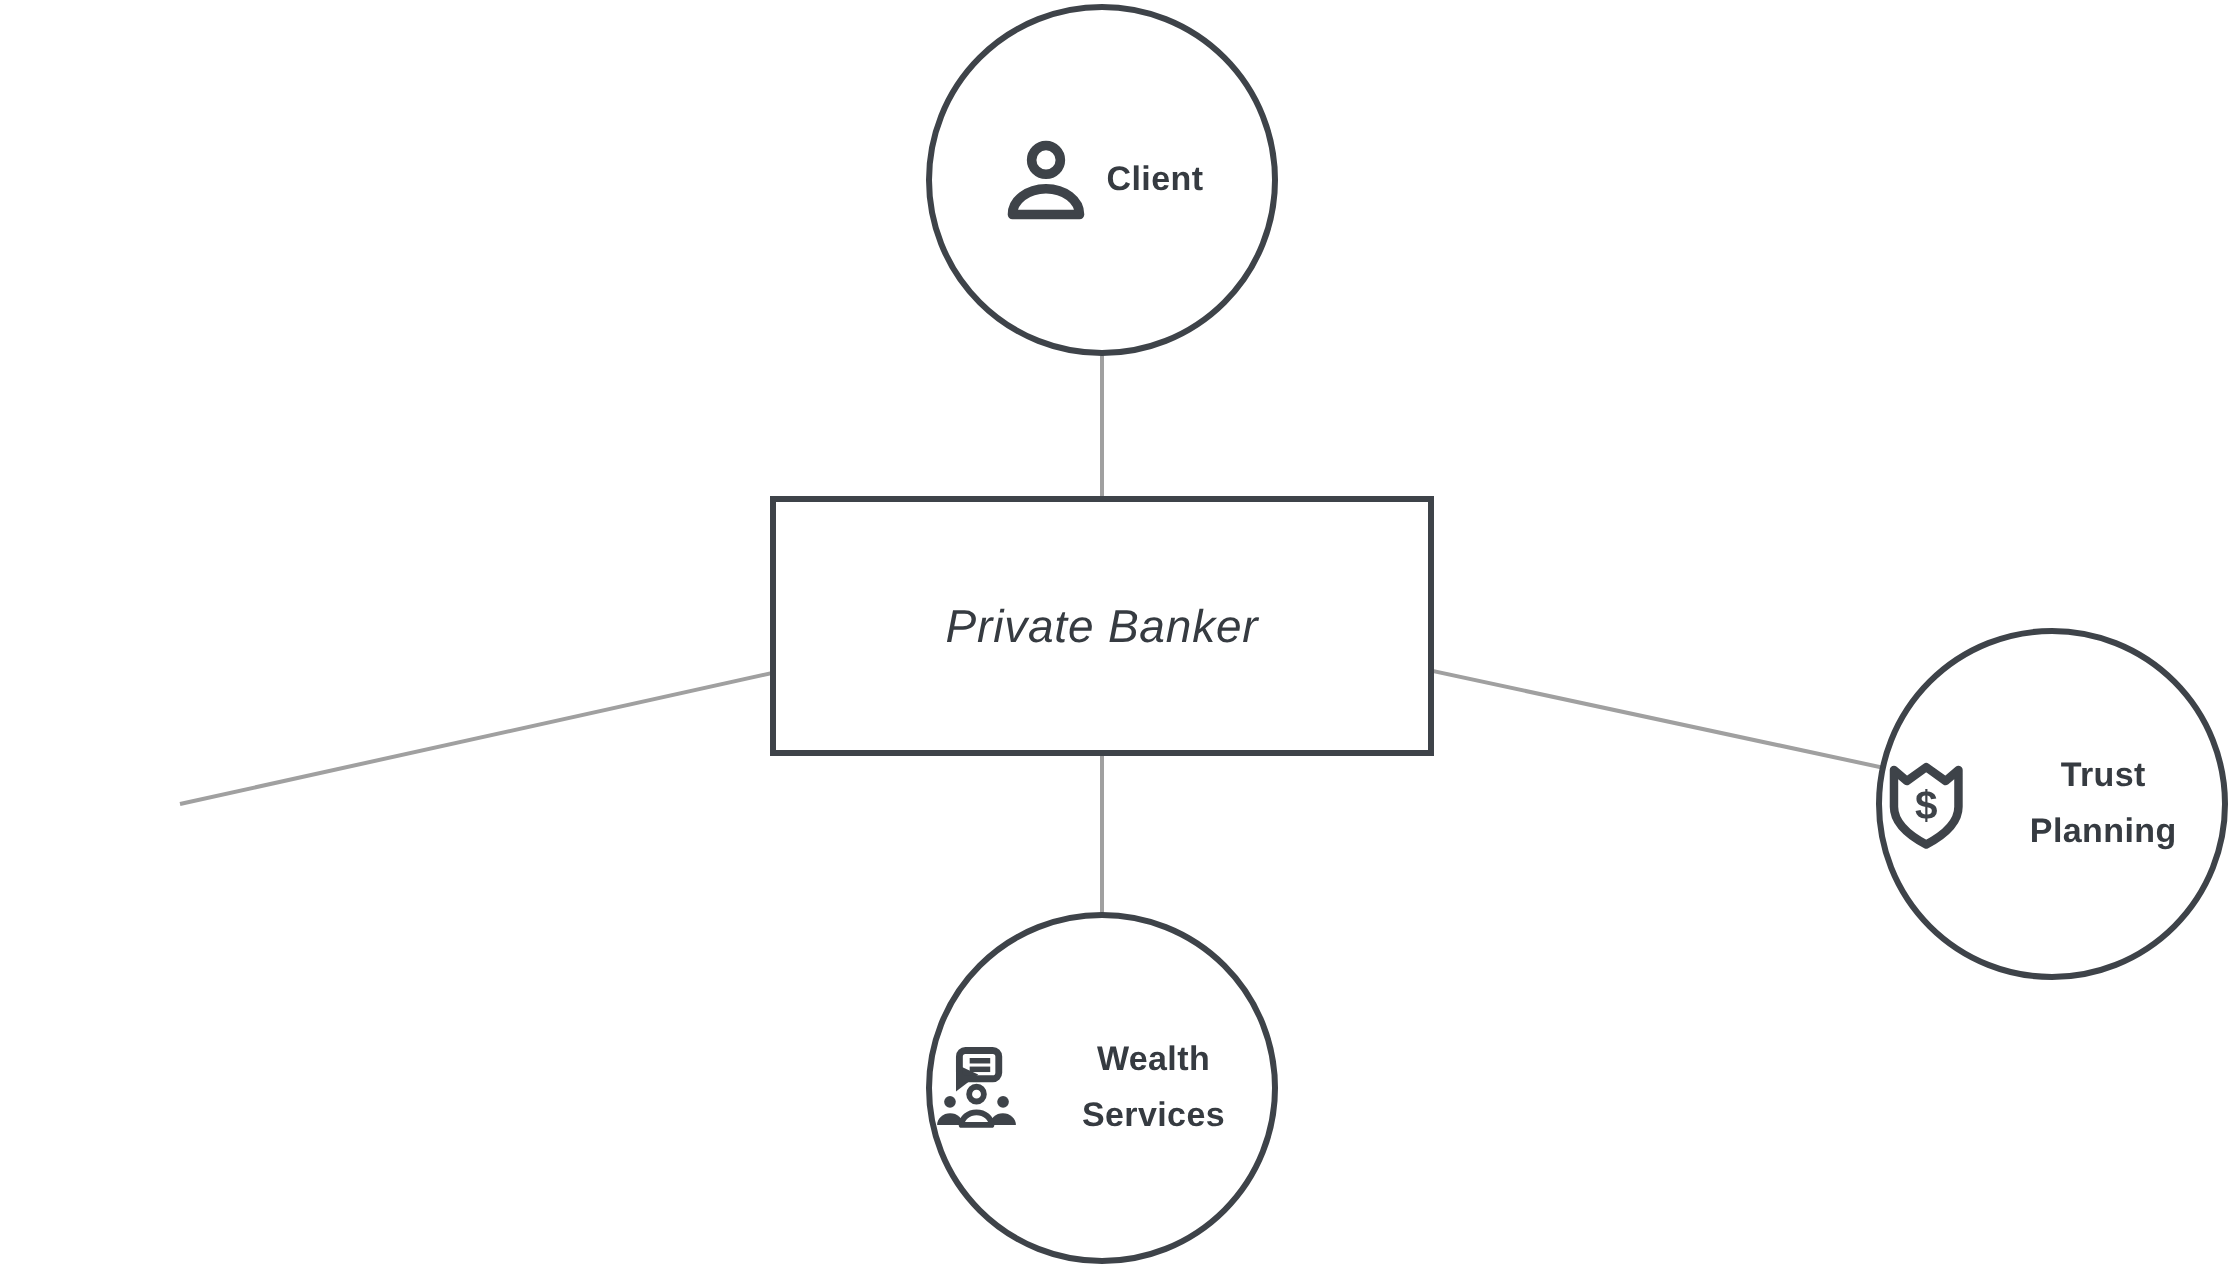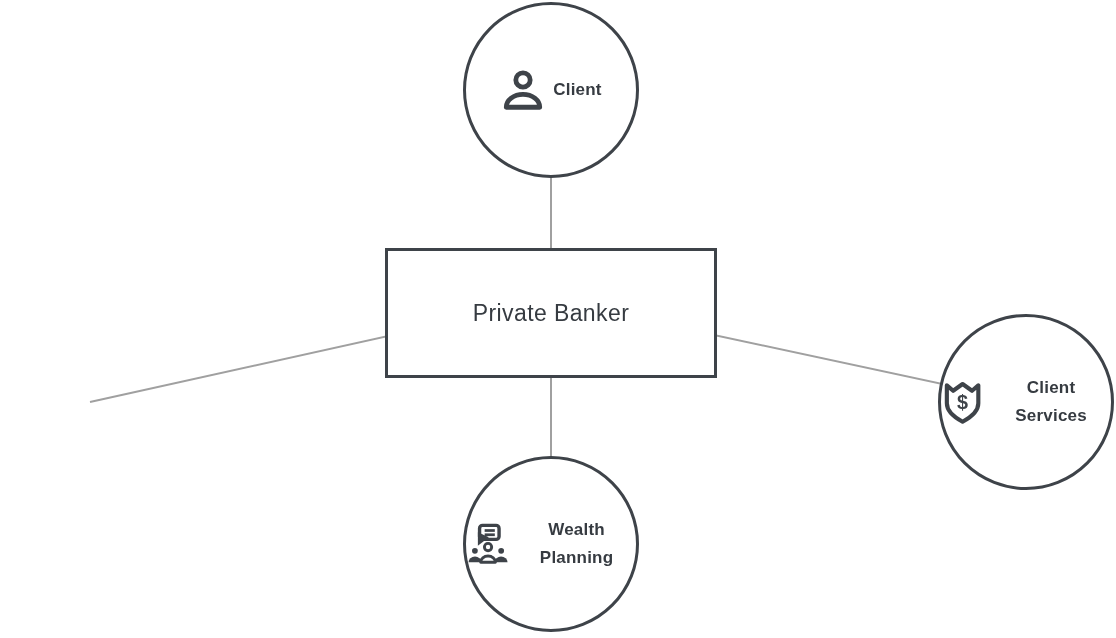--- a/index.html
+++ b/index.html
@@ -62,20 +62,21 @@
   }
   .hub {
     position: absolute;
     left: 385px; top: 248px;
     width: 332px; height: 130px;
     border: 3px solid var(--stroke);
     background: var(--background);
     display: flex;
     align-items: center;
     justify-content: center;
+    font-style: italic;
   }
   .hub-label {
     font-size: 23px;
     font-weight: 400;
     color: var(--text);
     letter-spacing: 0.4px;
   }
 </style>
 </head>
 <body>
@@ -96,36 +97,36 @@
     </svg>
     <div class="node-label">Client</div>
   </div>
 
 
   <div class="node node--trust">
     <svg class="node-icon" width="45" height="48" viewBox="0 0 48 51">
       <path d="M6.5 7 L13.5 13 L24 5.5 L34.5 13 L41.5 7 L41.5 27 C41.5 36.5 32.5 43 24 47.5 C15.5 43 6.5 36.5 6.5 27 Z" fill="none" stroke="currentColor" stroke-width="4.6" stroke-linejoin="round"></path>
       <text x="24" y="33.5" text-anchor="middle" font-size="22" font-weight="700" font-family="Liberation Sans, sans-serif" fill="currentColor" stroke="none">$</text>
     </svg>
-    <div class="node-label">Client Services</div>
+    <div class="node-label">Trust Planning</div>
   </div>
 
   <div class="node node--wealth">
     <svg class="node-icon" width="50" height="49" viewBox="0 0 52 51">
       <path d="M14 11 L14 27 L27 17 Z" fill="currentColor" stroke="none"></path>
       <rect x="16" y="3" width="23" height="16.5" rx="3.5" fill="none" stroke="currentColor" stroke-width="4"></rect>
       <line x1="22" y1="9" x2="34" y2="9" stroke="currentColor" stroke-width="3.2"></line>
       <line x1="22" y1="14" x2="34" y2="14" stroke="currentColor" stroke-width="3.2"></line>
       <circle cx="10.5" cy="33" r="3.4" fill="currentColor" stroke="none"></circle>
       <path d="M3 46.5 a7.6 6.8 0 0 1 15.2 0 Z" fill="currentColor" stroke="none"></path>
       <circle cx="41.5" cy="33" r="3.4" fill="currentColor" stroke="none"></circle>
       <path d="M33.8 46.5 a7.6 6.8 0 0 1 15.2 0 Z" fill="currentColor" stroke="none"></path>
       <circle cx="26" cy="28.5" r="4.3" style="fill:var(--background)" stroke="currentColor" stroke-width="3.4"></circle>
       <path d="M17.3 46.5 a8.7 7.4 0 0 1 17.4 0 Z" style="fill:var(--background)" stroke="currentColor" stroke-width="3.4" stroke-linejoin="round"></path>
     </svg>
-    <div class="node-label">Wealth Planning</div>
+    <div class="node-label">Wealth Services</div>
   </div>
 
   <div class="hub">
     <span class="hub-label">Private Banker</span>
   </div>
 
 </div>
 
 </body></html>

